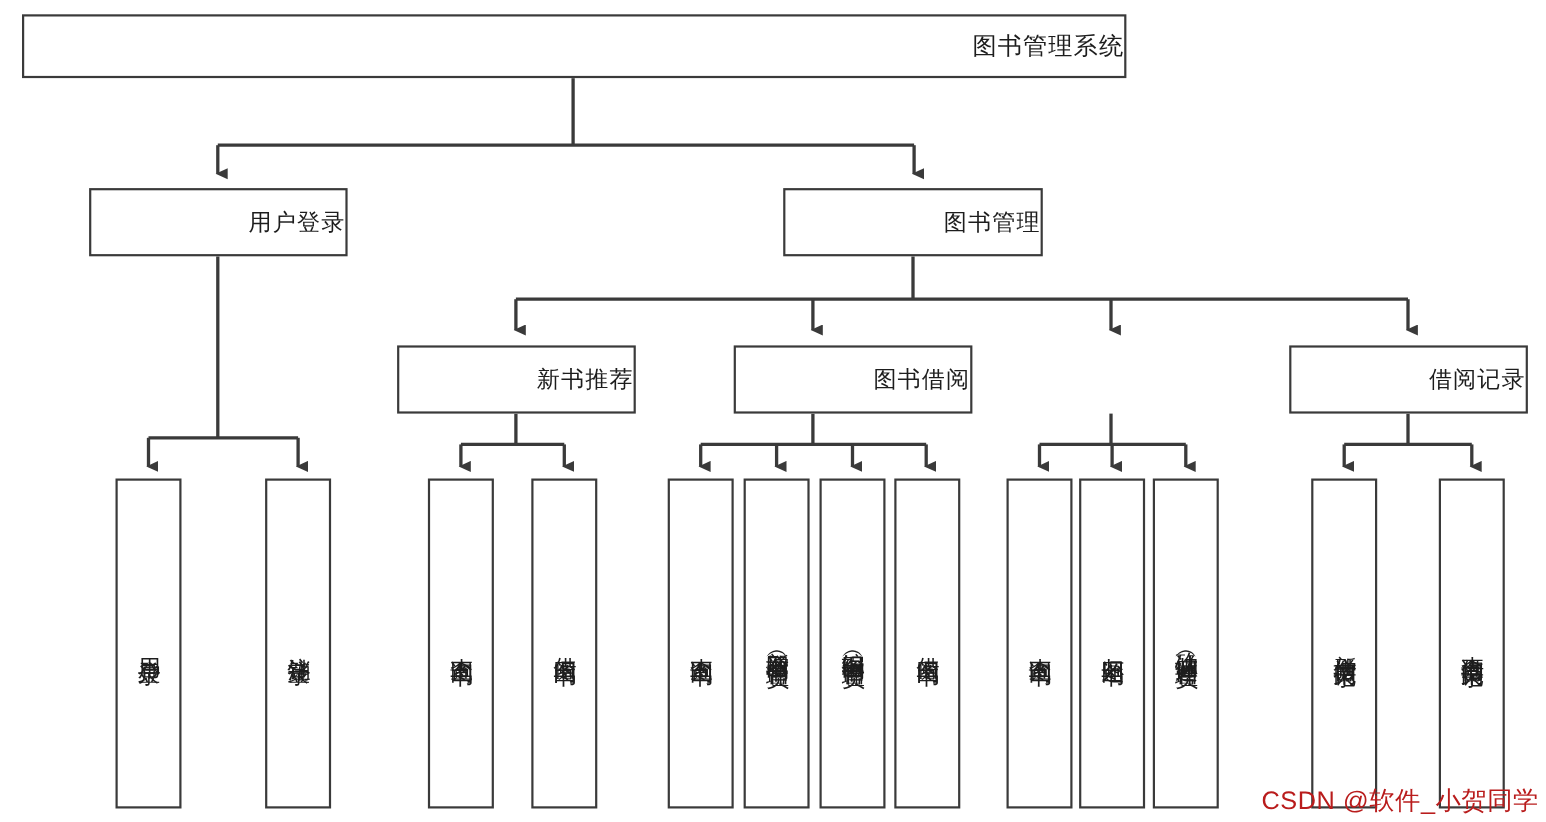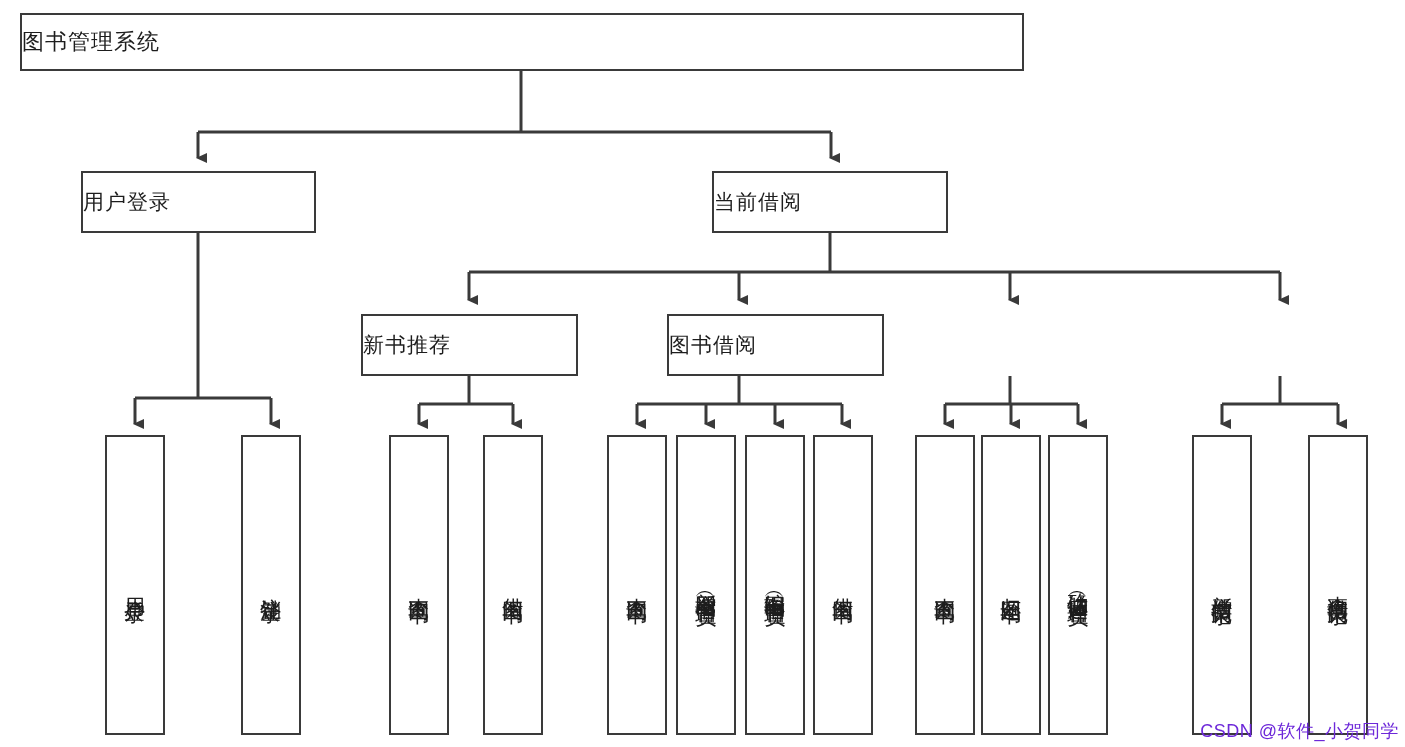--- a/index.html
+++ b/index.html
@@ -27,21 +27,21 @@
     height: 747px;
   }
   
   .node {
     position: absolute;
     box-sizing: border-box;
     background: #ffffff;
     border: 2px solid #3a3a3a;
     display: flex;
     align-items: center;
-    justify-content: flex-start;
+    justify-content: flex-end;
     color: #1d1d1d;
     z-index: 2;
   }
   .node.root,
   .node.level2,
   .node.level3 {
     font-size: 21px;
     letter-spacing: 1px;
     white-space: nowrap;
   }
@@ -61,22 +61,22 @@
     line-height: 1.12;
     letter-spacing: 2px;
     white-space: nowrap;
     color: #1d1d1d;
   }
   
   #watermark {
     position: absolute;
     right: 6px;
     bottom: 4px;
-    font-size: 18px;
-    color: #6d28d9;
+    font-size: 23px;
+    color: #b91c1c;
     letter-spacing: 0.5px;
     white-space: nowrap;
     z-index: 3;
     pointer-events: none;
   }
 </style>
 </head>
 <body>
 
 <div id="canvas">
@@ -133,32 +133,35 @@
 
   <div class="node root" style="left:20px; top:13px; width:1004px; height:58px;">
     <span>图书管理系统</span>
   </div>
 
   <div class="node level2" style="left:81px; top:171px; width:235px; height:62px;">
     <span>用户登录</span>
   </div>
 
   <div class="node level2" style="left:712px; top:171px; width:236px; height:62px;">
-    <span>当前借阅</span>
+    <span>图书管理</span>
   </div>
 
   <div class="node level3" style="left:361px; top:314px; width:217px; height:62px;">
     <span>新书推荐</span>
   </div>
 
   <div class="node level3" style="left:631px; top:314px; width:217px; height:62px;margin-left:36px;">
     <span>图书借阅</span>
   </div>
 
 
+  <div class="node level3" style="left:1172px; top:314px; width:217px; height:62px;">
+    <span>借阅记录</span>
+  </div>
 
   <div class="node leaf" style="left:105px; top:435px; width:60px; height:300px;">
     <span class="leaf-text">用户登录</span>
   </div>
 
   <div class="node leaf" style="left:241px; top:435px; width:60px; height:300px;">
     <span class="leaf-text">注销登录</span>
   </div>
 
   <div class="node leaf" style="left:389px; top:435px; width:60px; height:300px;">

